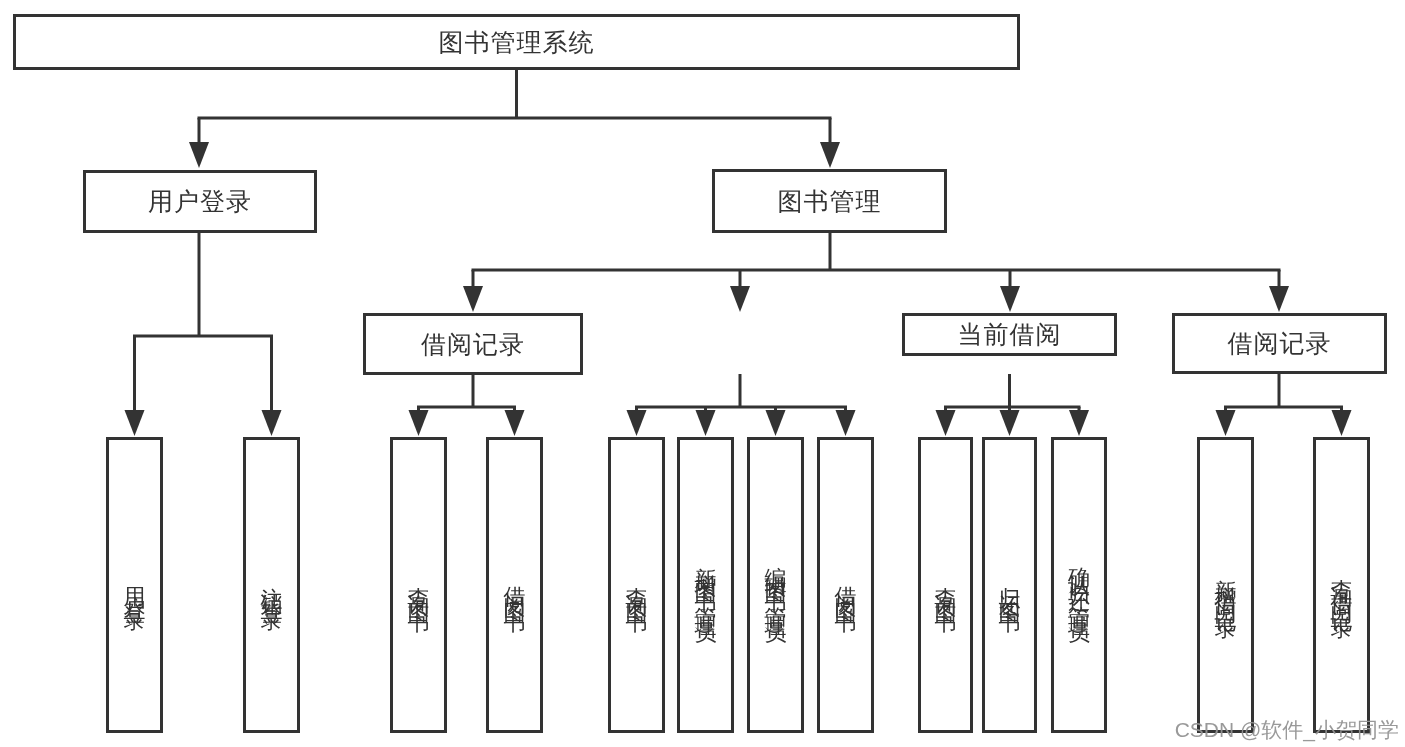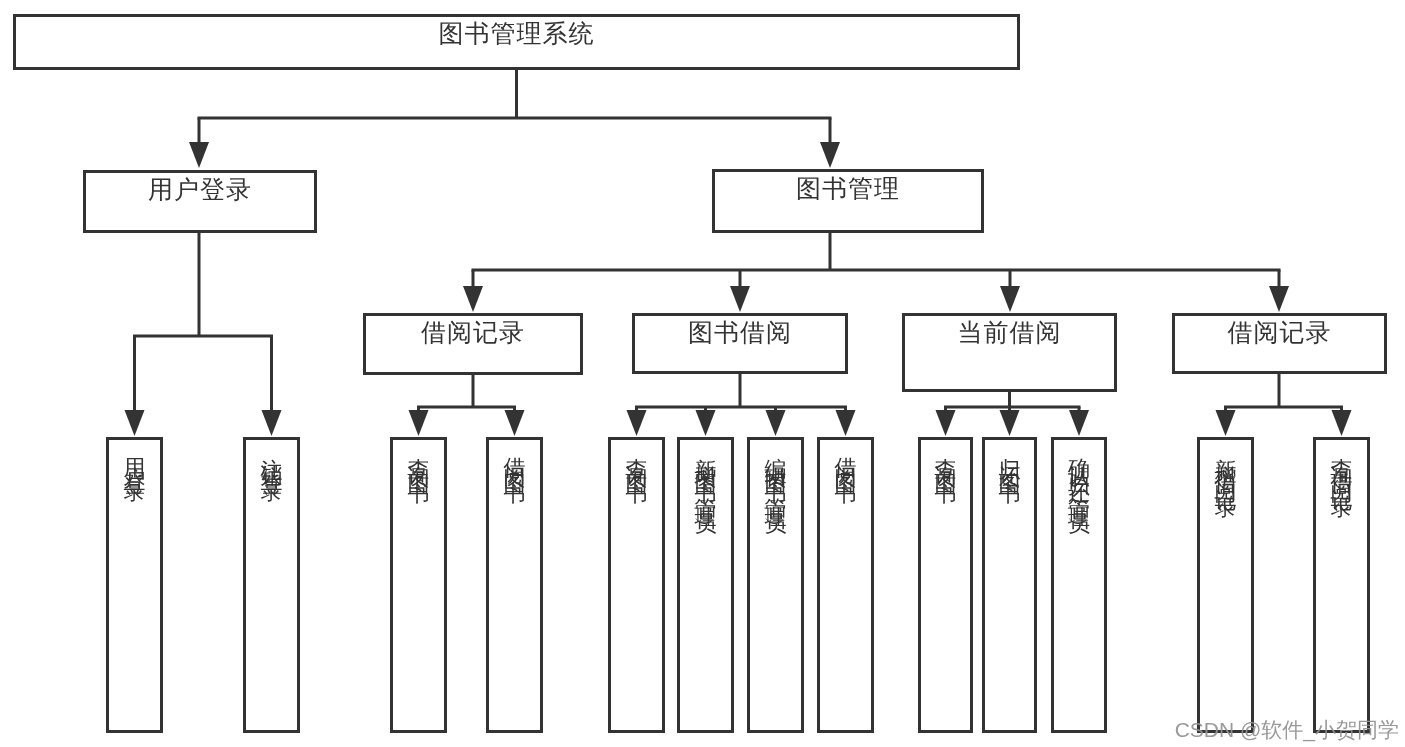--- a/index.html
+++ b/index.html
@@ -9,21 +9,21 @@
     background:#ffffff;
     font-family:"Liberation Sans","DejaVu Sans",sans-serif;
     overflow:hidden;
   }
   #wires{position:absolute;left:0;top:0;width:1405px;height:747px;pointer-events:none;}
   .node{
     position:absolute;
     box-sizing:border-box;
     border:3px solid #333333;
     background:#ffffff;
-    display:flex;align-items:flex-start;justify-content:center;
+    display:flex;align-items:center;justify-content:center;
     color:#333333;
     z-index:2;
   }
   .hnode{font-size:25px;letter-spacing:1px;white-space:nowrap;}
   .vnode{top:437px;width:57px;height:296px;}
   .vtext{
     writing-mode:vertical-rl;
     text-orientation:mixed;
     font-size:22px;
     letter-spacing:8px;
@@ -115,31 +115,28 @@
     </g>
   </svg>
 
   <div class="node hnode" style="left:13px;top:14px;width:1007px;height:56px">
     <span>图书管理系统</span>
   </div>
 
   <div class="node hnode" style="left:83px;top:170px;width:234px;height:63px">
     <span>用户登录</span>
   </div>
-  <div class="node hnode" style="left:712px;top:169px;width:272px;height:64px">
+  <div class="node hnode" style="left:712px;top:169px;width:235px;height:64px">
     <span>图书管理</span>
   </div>
 
   <div class="node hnode" style="left:363px;top:313px;width:220px;height:62px">
     <span>借阅记录</span>
   </div>
-  <div class="node hnode" style="left:632px;top:313px;width:216px;height:61px">
-    <span>图书借阅</span>
-  </div>
-  <div class="node hnode" style="left:902px;top:313px;width:215px;height:79px">
+  <div class="node hnode" style="left:902px;top:313px;width:215px;height:43px">
     <span>当前借阅</span>
   </div>
   <div class="node hnode" style="left:1172px;top:313px;width:215px;height:61px">
     <span>借阅记录</span>
   </div>
 
   <div class="node vnode" style="left:106px">
     <span class="vtext">用户登录</span>
   </div>
   <div class="node vnode" style="left:243px">

